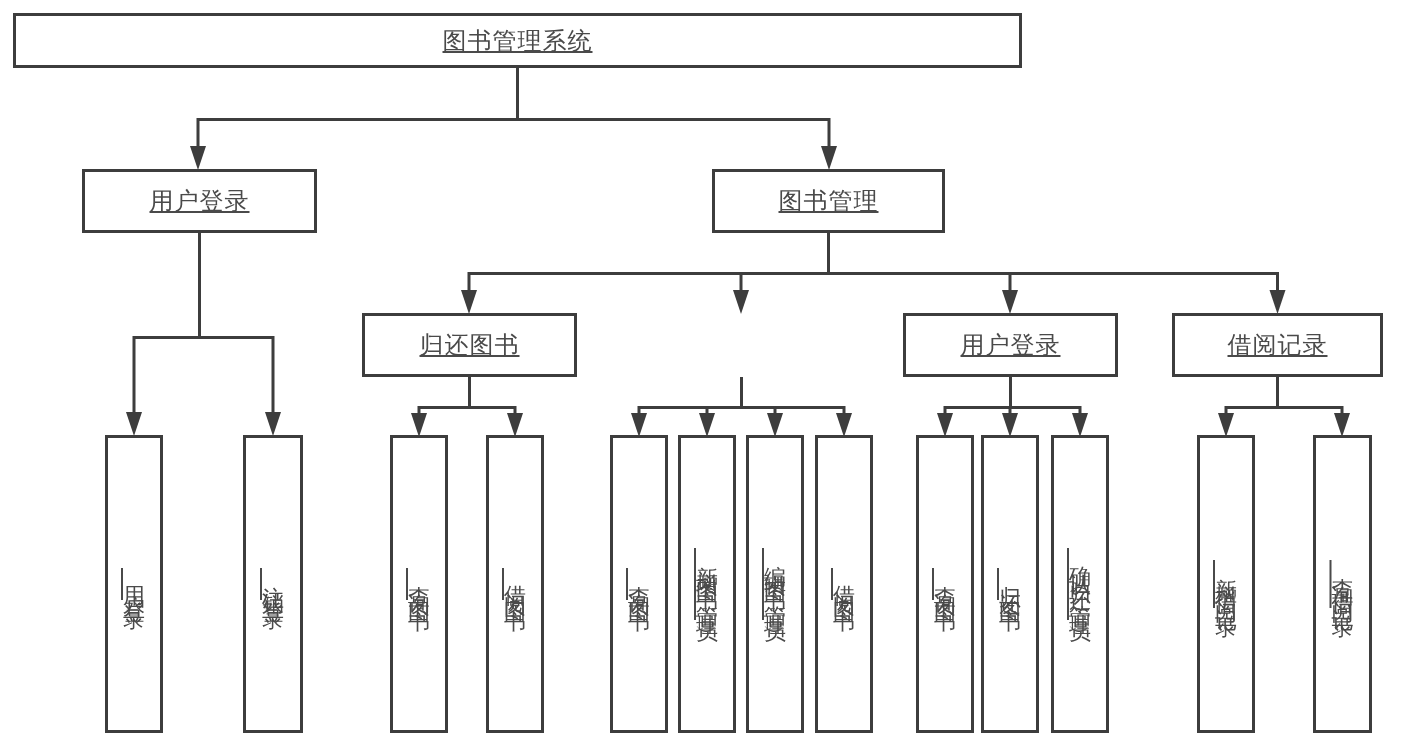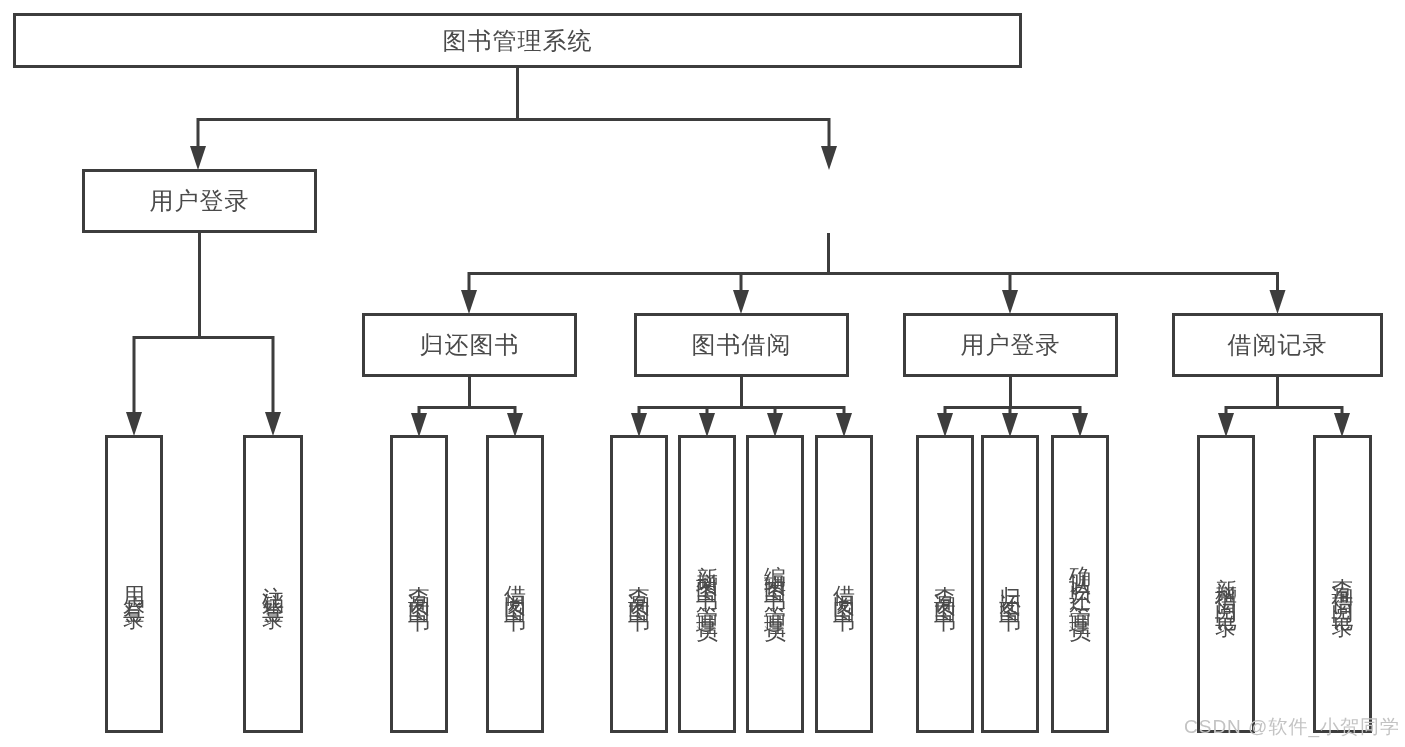--- a/index.html
+++ b/index.html
@@ -21,20 +21,21 @@
   #connectors path{stroke:var(--line);stroke-width:3;fill:none;}
   #connectors polygon{fill:var(--line);stroke:none;}
   .box{
     position:absolute;
     box-sizing:border-box;
     background:var(--box-bg);
     border:3px solid var(--line);
     display:flex;align-items:center;justify-content:center;
     z-index:2;
     color:var(--text);
+    text-decoration:underline;
   }
   .lvl-h .lbl{
     font-size:24px;
     letter-spacing:1px;
     white-space:nowrap;
     color:var(--text);
   }
   .lvl-v .lbl{
     writing-mode:vertical-rl;
     font-size:22px;
@@ -106,26 +107,26 @@
     <polygon points="1334,413 1350,413 1342,437"></polygon>
   </svg>
 
   <div class="box lvl-h" style="left:13px;top:13px;width:1009px;height:55px">
     <span class="lbl">图书管理系统</span>
   </div>
 
   <div class="box lvl-h" style="left:82px;top:169px;width:235px;height:64px">
     <span class="lbl">用户登录</span>
   </div>
+  <div class="box lvl-h" style="left:712px;top:169px;width:233px;height:64px">
+    <span class="lbl">图书管理</span>
+  </div>
 
   <div class="box lvl-h" style="left:362px;top:313px;width:215px;height:64px">
     <span class="lbl">归还图书</span>
-  </div>
-  <div class="box lvl-h" style="left:634px;top:313px;width:215px;height:64px">
-    <span class="lbl">图书借阅</span>
   </div>
   <div class="box lvl-h" style="left:903px;top:313px;width:215px;height:64px">
     <span class="lbl">用户登录</span>
   </div>
   <div class="box lvl-h" style="left:1172px;top:313px;width:211px;height:64px">
     <span class="lbl">借阅记录</span>
   </div>
 
   <div class="box lvl-v" style="left:105px;top:435px;width:58px;height:298px">
     <span class="lbl">用户登录</span>
@@ -164,14 +165,13 @@
     <span class="lbl">确认归还（管理员）</span>
   </div>
 
   <div class="box lvl-v" style="left:1197px;top:435px;width:58px;height:298px">
     <span class="lbl">新增借阅记录</span>
   </div>
   <div class="box lvl-v" style="left:1313px;top:435px;width:59px;height:298px">
     <span class="lbl">查询借阅记录</span>
   </div>
 
-  <div id="watermark">CSDN @软件_小贺同学</div>
 </div>
 
 </body></html>

